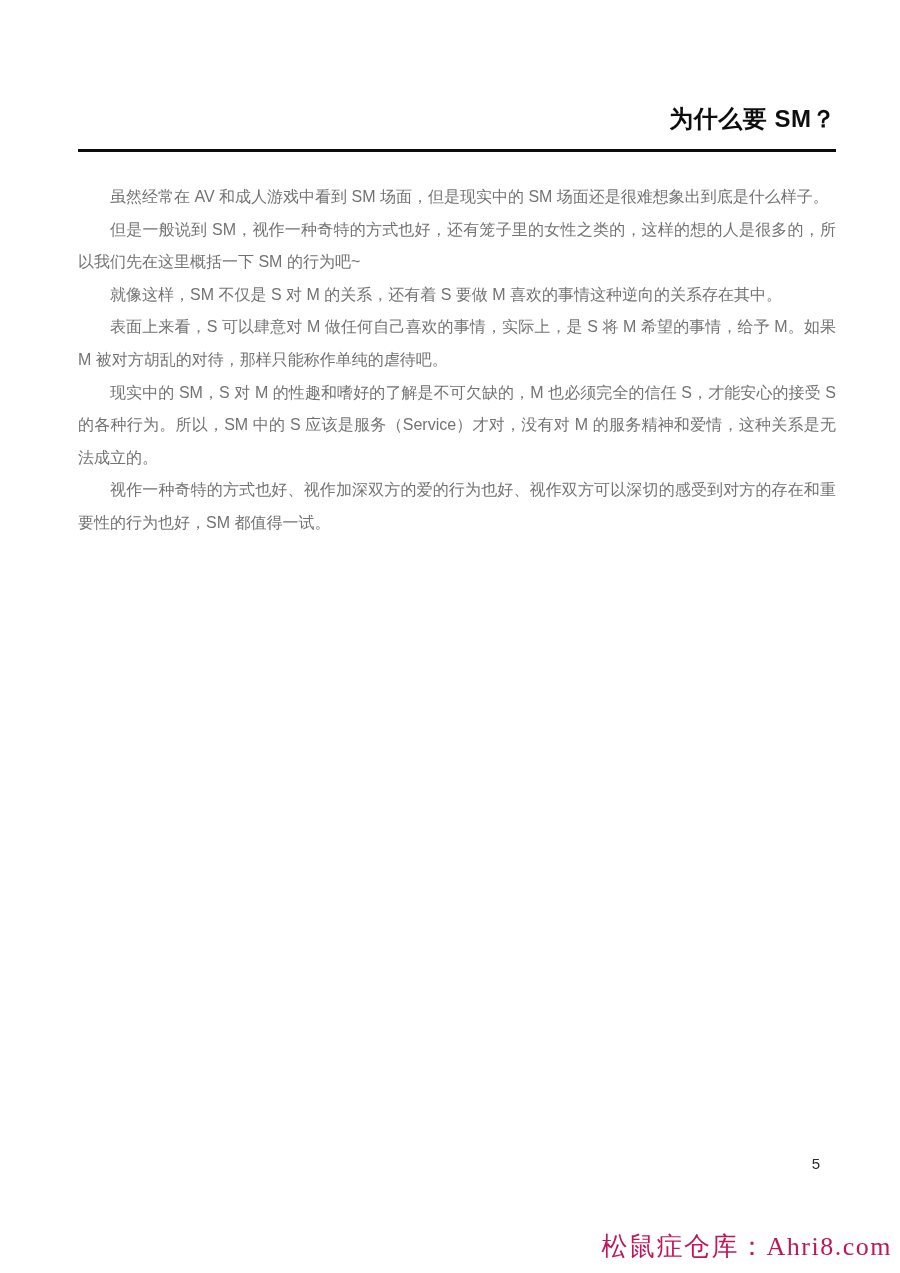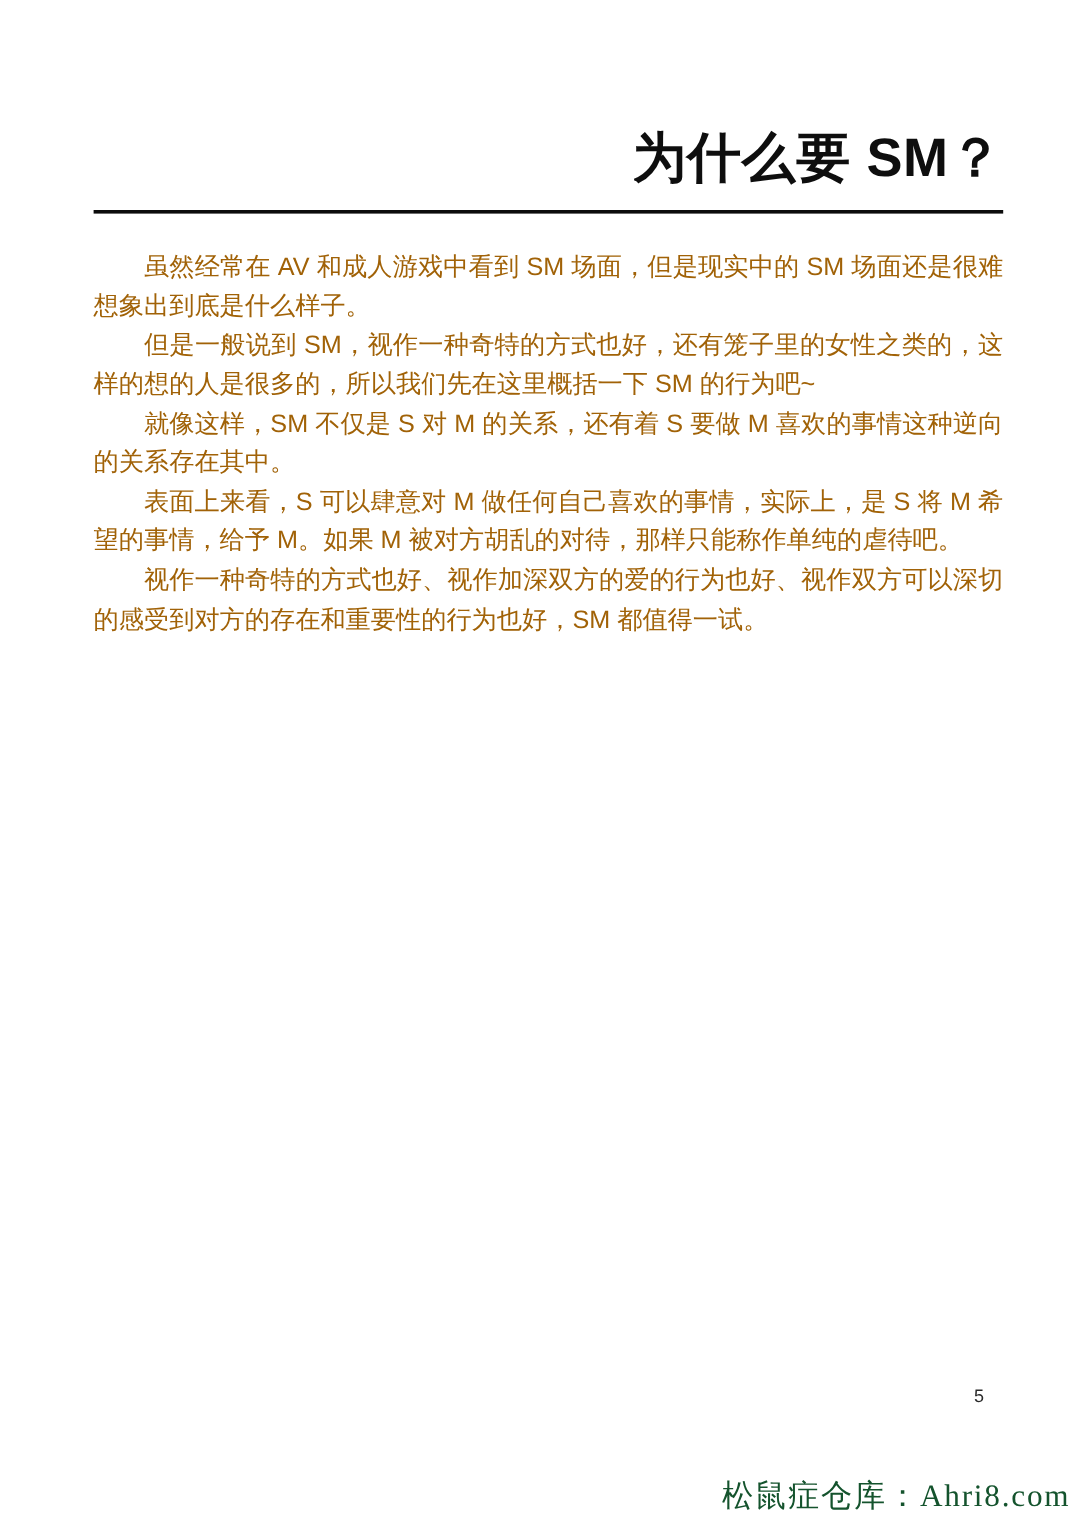--- a/index.html
+++ b/index.html
@@ -13,38 +13,38 @@
     font-family: "Liberation Sans", sans-serif;
     color: #1d1d1d;
     overflow: hidden;
   }
   .doc-header {
     padding: 104px 64px 0 78px;
   }
   .doc-title {
     margin: 0;
     text-align: right;
-    font-size: 45px;
+    font-size: 24px;
     line-height: 1.25;
     font-weight: bold;
     color: #0e0e0e;
     letter-spacing: 0.5px;
   }
   .title-rule {
     margin-top: 15px;
     height: 3px;
     background: #0c0c0c;
     border: none;
   }
   .doc-body {
     padding: 29px 64px 0 78px;
-    font-size: 21px;
+    font-size: 16px;
     line-height: 32.6px;
     text-align: justify;
-    color: #a16207;
+    color: #737373;
   }
   .doc-body p {
     margin: 0;
     text-indent: 2em;
   }
   .page-number {
     position: absolute;
     top: 1155px;
     right: 80px;
     font-size: 15px;
@@ -67,20 +67,21 @@
   <header class="doc-header">
     <h1 class="doc-title">为什么要 SM？</h1>
     <div class="title-rule"></div>
   </header>
 
   <main class="doc-body">
       <p>虽然经常在 AV 和成人游戏中看到 SM 场面，但是现实中的 SM 场面还是很难想象出到底是什么样子。</p>
       <p>但是一般说到 SM，视作一种奇特的方式也好，还有笼子里的女性之类的，这样的想的人是很多的，所以我们先在这里概括一下 SM 的行为吧~</p>
       <p>就像这样，SM 不仅是 S 对 M 的关系，还有着 S 要做 M 喜欢的事情这种逆向的关系存在其中。</p>
       <p>表面上来看，S 可以肆意对 M 做任何自己喜欢的事情，实际上，是 S 将 M 希望的事情，给予 M。如果 M 被对方胡乱的对待，那样只能称作单纯的虐待吧。</p>
+      <p>现实中的 SM，S 对 M 的性趣和嗜好的了解是不可欠缺的，M 也必须完全的信任 S，才能安心的接受 S 的各种行为。所以，SM 中的 S 应该是服务（Service）才对，没有对 M 的服务精神和爱情，这种关系是无法成立的。</p>
       <p>视作一种奇特的方式也好、视作加深双方的爱的行为也好、视作双方可以深切的感受到对方的存在和重要性的行为也好，SM 都值得一试。</p>
     </main>
 
   <div class="page-number">5</div>
 
-  <div class="watermark" style="color: #14532d;">松鼠症仓库：Ahri8.com</div>
+  <div class="watermark" style="color: #be185d;">松鼠症仓库：Ahri8.com</div>
 
 </div>
 
 </body></html>

